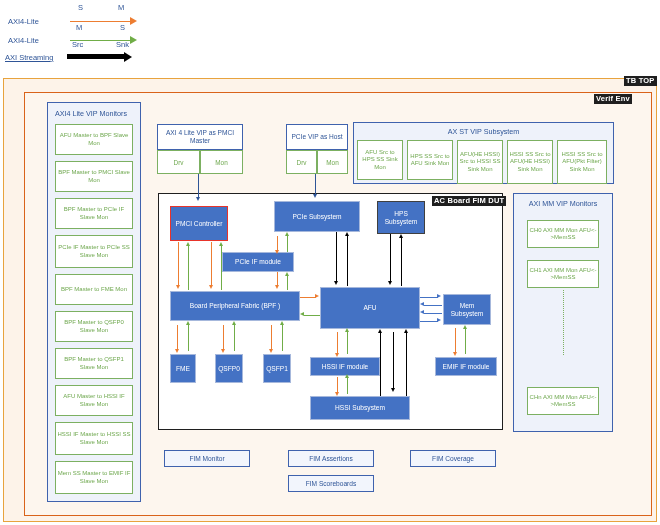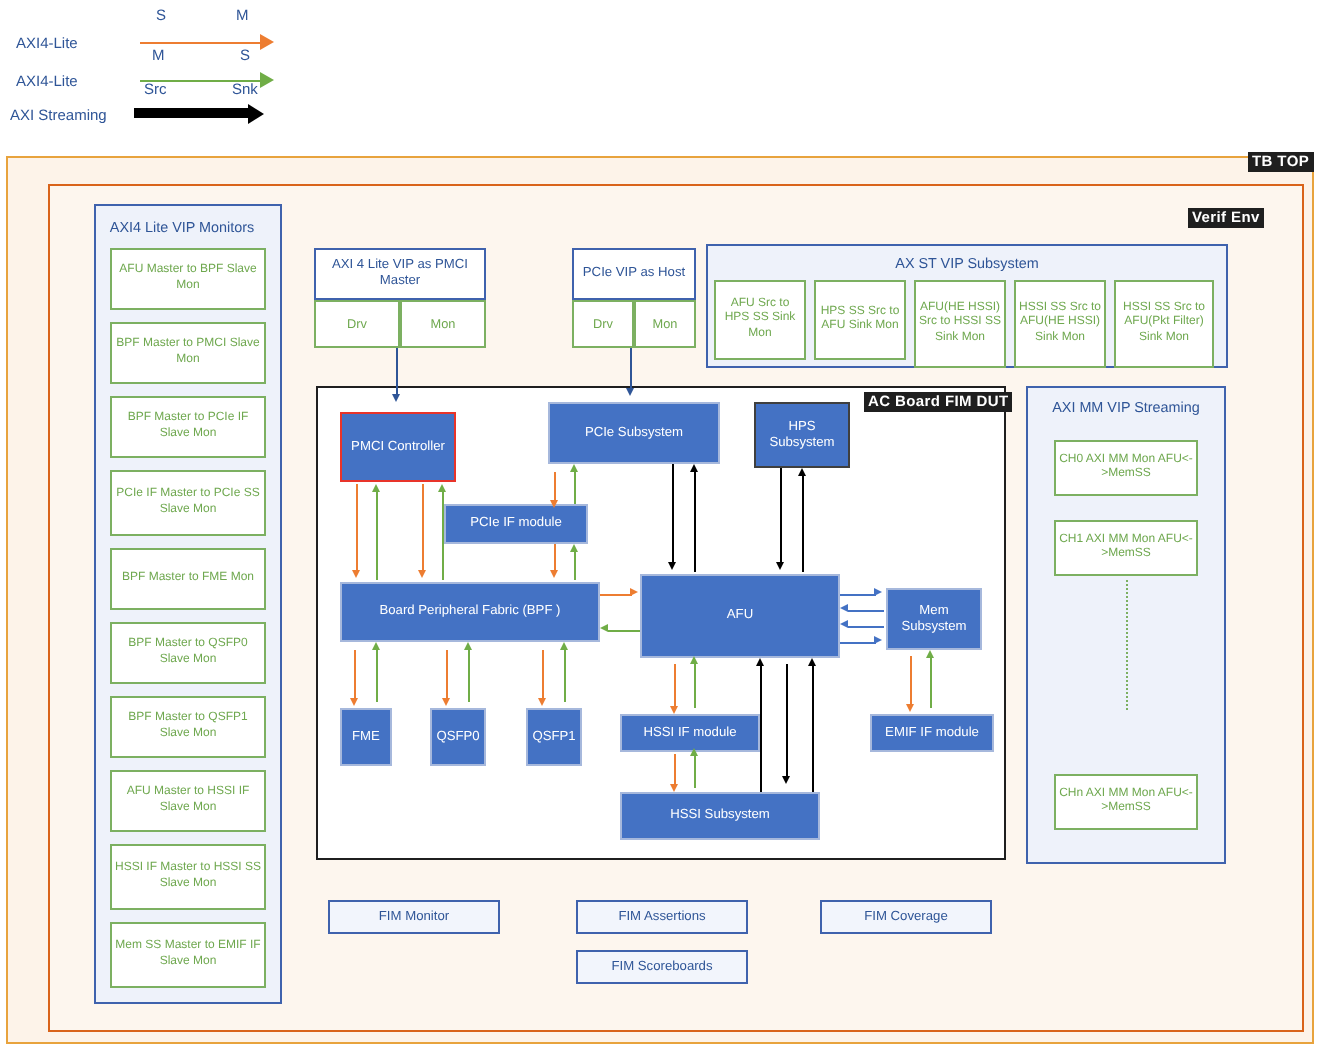--- a/index.html
+++ b/index.html
@@ -60,32 +60,32 @@
   <div class="abs lg-end" style="left:118px;top:3px;">M</div>
   <div class="abs lg-line" style="left:70px;top:21px;width:62px;border-top-color:#ed7d31;"></div>
   <div class="abs lg-head" style="left:130px;top:17px;border-left:7px solid #ed7d31;"></div>
 
   <div class="abs lg-label" style="left:8px;top:36px;">AXI4-Lite</div>
   <div class="abs lg-end" style="left:76px;top:23px;">M</div>
   <div class="abs lg-end" style="left:120px;top:23px;">S</div>
   <div class="abs lg-line" style="left:70px;top:40px;width:62px;border-top-color:#70ad47;"></div>
   <div class="abs lg-head" style="left:130px;top:36px;border-left:7px solid #70ad47;"></div>
 
-  <div class="abs lg-label" style="left:5px;top:53px;">AXI Streaming</div>
+  <div class="abs lg-label" style="left:5px;top:53px;text-decoration:underline;">AXI Streaming</div>
   <div class="abs lg-end" style="left:72px;top:40px;">Src</div>
   <div class="abs lg-end" style="left:116px;top:40px;">Snk</div>
   <div class="abs" style="left:67px;top:54px;width:58px;height:5px;background:#000;"></div>
   <div class="abs lg-head" style="left:124px;top:52px;border-left:8px solid #000;border-top-width:5px;border-bottom-width:5px;"></div>
 </div>
 
 <div class="abs" id="tb-top"></div>
 <div class="abs corner-tag" style="left:624px;top:76px;">TB TOP</div>
 
 <div class="abs" id="verif-env"></div>
-<div class="abs corner-tag" style="left:594px;top:104px;">Verif Env</div>
+<div class="abs corner-tag" style="left:594px;top:94px;">Verif Env</div>
 
 <div class="abs panel" style="left:47px;top:102px;width:94px;height:400px;"></div>
 <div class="abs panel-title" style="left:47px;top:109px;width:88px;">AXI4 Lite VIP Monitors</div>
 
 <div class="abs mon" style="left:55px;top:124px;width:78px;height:31px;">AFU Master to BPF Slave Mon</div>
 <div class="abs mon" style="left:55px;top:161px;width:78px;height:31px;">BPF Master to PMCI Slave Mon</div>
 <div class="abs mon" style="left:55px;top:198px;width:78px;height:31px;">BPF Master to PCIe IF Slave Mon</div>
 <div class="abs mon" style="left:55px;top:235px;width:78px;height:33px;">PCIe IF Master to PCIe SS Slave Mon</div>
 <div class="abs mon" style="left:55px;top:274px;width:78px;height:31px;">BPF Master to FME Mon</div>
 <div class="abs mon" style="left:55px;top:311px;width:78px;height:31px;">BPF Master to QSFP0 Slave Mon</div>
@@ -105,21 +105,21 @@
 <div class="abs panel" style="left:353px;top:122px;width:261px;height:62px;"></div>
 <div class="abs panel-title" style="left:353px;top:127px;width:261px;">AX ST VIP Subsystem</div>
 
 <div class="abs mon" style="left:357px;top:140px;width:46px;height:40px;">AFU Src to HPS SS Sink Mon</div>
 <div class="abs mon" style="left:407px;top:140px;width:46px;height:40px;">HPS SS Src to AFU Sink Mon</div>
 <div class="abs mon" style="left:457px;top:140px;width:46px;height:44px;">AFU(HE HSSI) Src to HSSI SS Sink Mon</div>
 <div class="abs mon" style="left:507px;top:140px;width:46px;height:44px;">HSSI SS Src to AFU(HE HSSI) Sink Mon</div>
 <div class="abs mon" style="left:557px;top:140px;width:50px;height:44px;">HSSI SS Src to AFU(Pkt Filter) Sink Mon</div>
 
 <div class="abs panel" style="left:513px;top:193px;width:100px;height:239px;"></div>
-<div class="abs panel-title" style="left:513px;top:199px;width:100px;">AXI MM VIP Streaming</div>
+<div class="abs panel-title" style="left:513px;top:199px;width:100px;">AXI MM VIP Monitors</div>
 
 <div class="abs mon" style="left:527px;top:220px;width:72px;height:28px;">CH0 AXI MM Mon AFU&lt;-&gt;MemSS</div>
 <div class="abs mon" style="left:527px;top:260px;width:72px;height:28px;">CH1 AXI MM Mon AFU&lt;-&gt;MemSS</div>
 <div class="abs dots" style="left:563px;top:290px;height:65px;"></div>
 <div class="abs mon" style="left:527px;top:387px;width:72px;height:28px;">CHn AXI MM Mon AFU&lt;-&gt;MemSS</div>
 
 <div class="abs" id="dut" style="left:158px;top:193px;width:345px;height:237px;"></div>
 <div class="abs corner-tag" style="left:432px;top:196px;">AC Board FIM DUT</div>
 
 <div class="abs v-line" style="left:198px;top:174px;height:24px;border-left-color:#2f5597;"></div>

